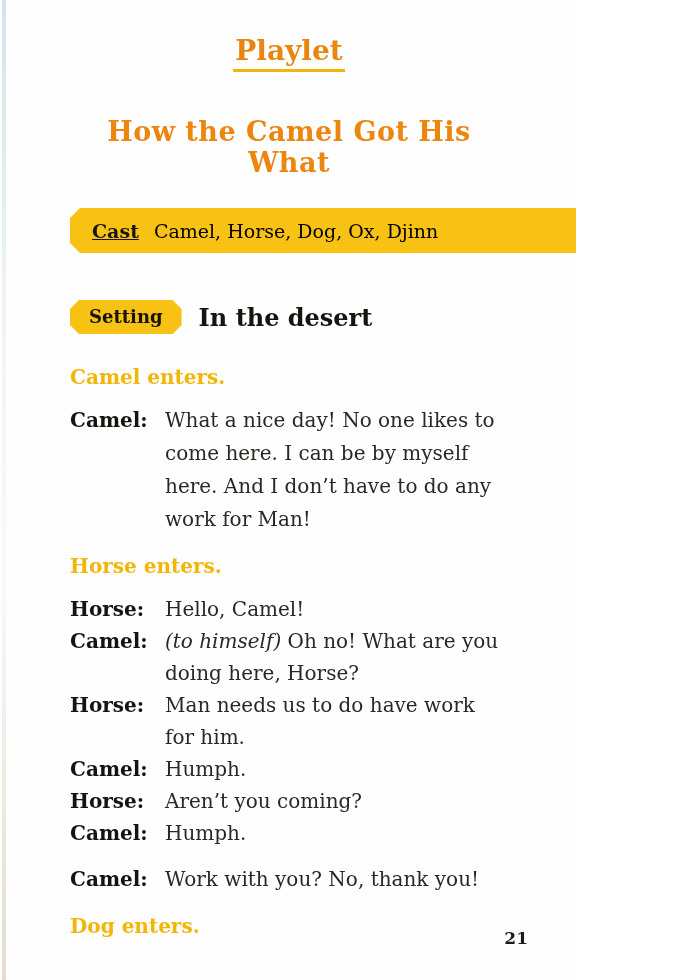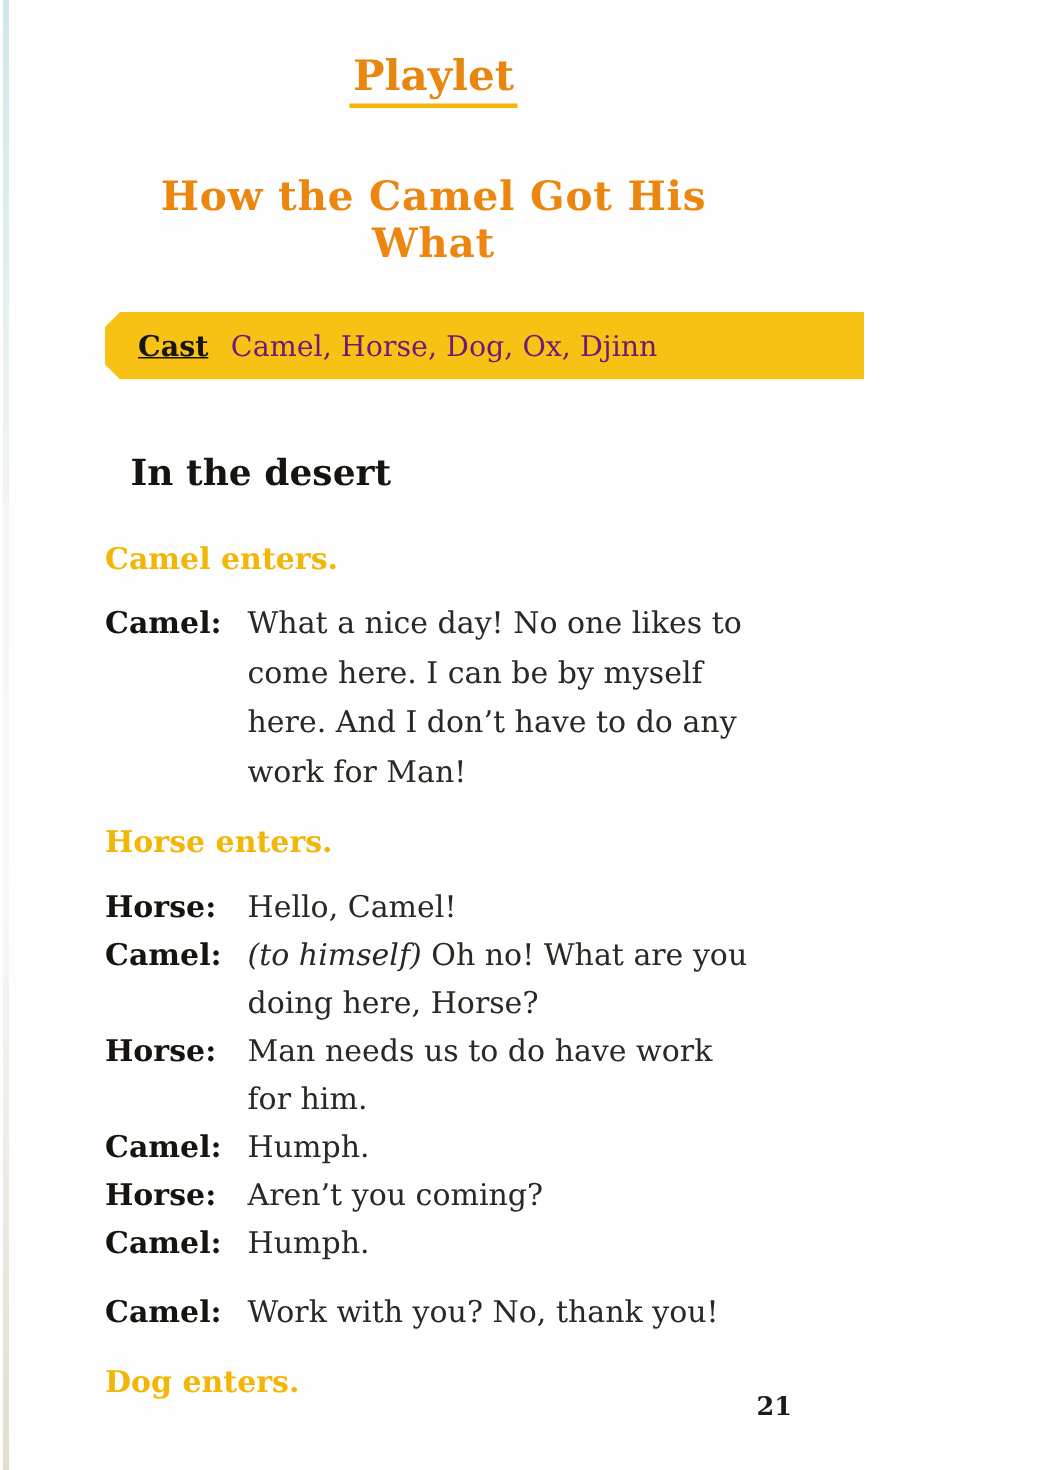--- a/index.html
+++ b/index.html
@@ -66,21 +66,21 @@
     padding: 0 0 0 22px;
     box-sizing: border-box;
     font-size: 19px;
   }
   .cast-label {
     font-weight: bold;
     color: #171513;
     margin-right: 15px;
     text-decoration: underline;
   }
-  .cast-value { color: #701a75; }
+  .cast-value { color: #000000; }
   .setting-row {
     display: flex;
     align-items: center;
     margin: 0 0 27px 0;
   }
   .setting-pill {
     display: inline-flex;
     align-items: center;
     height: 34px;
     padding: 0 19px 2px 19px;
@@ -137,20 +137,21 @@
   </h1>
 
   <h2 class="story-title">How the Camel Got His What</h2>
 
   <div class="cast-banner">
     <span class="cast-label">Cast</span>
     <span class="cast-value">Camel, Horse, Dog, Ox, Djinn</span>
   </div>
 
   <div class="setting-row">
+    <span class="setting-pill">Setting</span>
     <span class="setting-value">In the desert</span>
   </div>
 
   <div class="direction">Camel enters.</div>
 
   <div class="speech">
     <div class="dialogue-row">
       <span class="speaker">Camel:</span>
       <span class="line-text">What a nice day! No one likes to come here. I can be by myself here. And I don’t have to do any work for Man!</span>
     </div>

